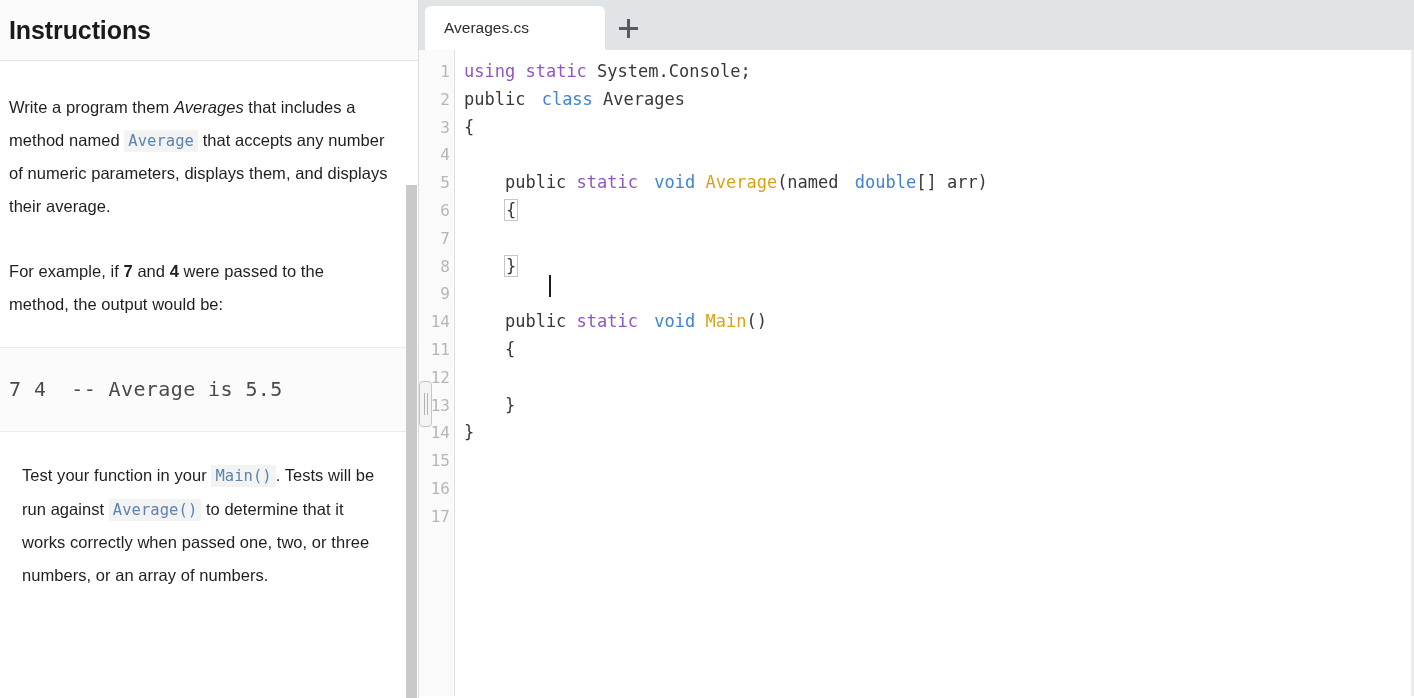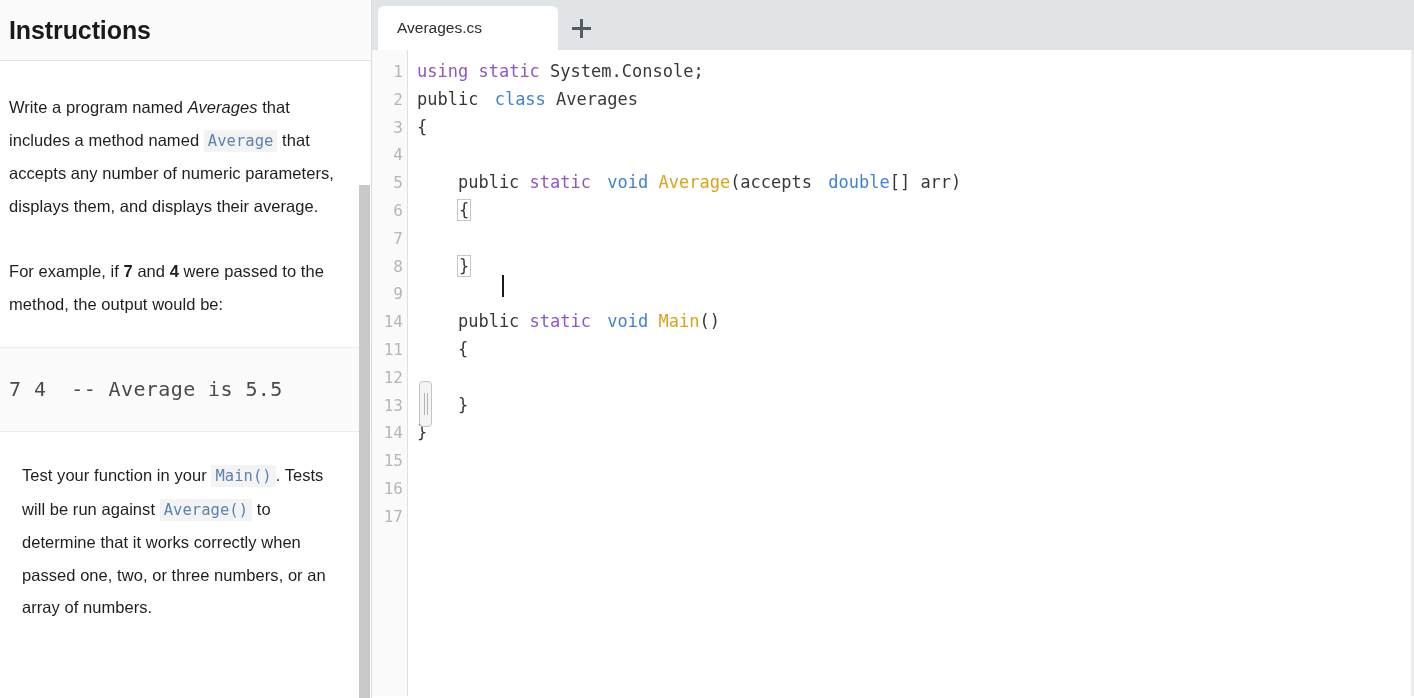--- a/index.html
+++ b/index.html
@@ -15,21 +15,21 @@
 
   #app {
     display: flex;
     width: 1414px;
     height: 698px;
     position: relative;
   }
 
   
   #instructions-panel {
-    width: 372px;
+    width: 419px;
     height: 698px;
     box-sizing: border-box;
     background: #ffffff;
     border-right: 1px solid #dcdcdc;
     display: flex;
     flex-direction: column;
     position: relative;
     overflow: hidden;
   }
 
@@ -278,21 +278,21 @@
 <div id="app">
 
   <div id="instructions-panel">
 
     <div id="instructions-header">
       <div id="instructions-title">Instructions</div>
     </div>
 
     <div id="instructions-body">
 
-      <div class="para first"><span>Write a program named </span><em>Averages</em><span> that includes a method named </span><code class="inline">Average</code><span> that accepts any number of numeric parameters, displays them, and displays their average.</span></div>
+      <div class="para first"><span>Write a program them </span><em>Averages</em><span> that includes a method named </span><code class="inline">Average</code><span> that accepts any number of numeric parameters, displays them, and displays their average.</span></div>
 
       <div class="para" style="padding-top:33px;"><span>For example, if </span><b>7</b><span> and </span><b>4</b><span> were passed to the method, the output would be:</span></div>
 
       <div id="sample-output-block">
         <div id="sample-output-text">7 4  -- Average is 5.5</div>
       </div>
 
       <div id="instructions-tail">
         <div class="para"><span>Test your function in your </span><code class="inline">Main()</code><span>. Tests will be run against </span><code class="inline">Average()</code><span> to determine that it works correctly when passed one, two, or three numbers, or an array of numbers.</span></div>
       </div>
@@ -340,21 +340,21 @@
           <div class="gutter-line">15</div>
           <div class="gutter-line">16</div>
           <div class="gutter-line">17</div>
         </div>
       <div id="code-lines">
 
       <div class="code-line"><span class="tok-kw-purple">using</span><span class="tok-plain"> </span><span class="tok-kw-purple">static</span><span class="tok-plain"> System.Console;</span></div>
           <div class="code-line"><span class="tok-plain">public </span><span class="tok-kw-blue">class</span><span class="tok-plain"> Averages</span></div>
           <div class="code-line"><span class="tok-plain">{</span></div>
           <div class="code-line">&nbsp;</div>
-          <div class="code-line"><span class="tok-plain">    public </span><span class="tok-kw-purple">static</span><span class="tok-plain"> </span><span class="tok-kw-blue">void</span><span class="tok-plain"> </span><span class="tok-fn-gold">Average</span><span class="tok-plain">(accepts </span><span class="tok-kw-blue">double</span><span class="tok-plain">[] arr)</span></div>
+          <div class="code-line"><span class="tok-plain">    public </span><span class="tok-kw-purple">static</span><span class="tok-plain"> </span><span class="tok-kw-blue">void</span><span class="tok-plain"> </span><span class="tok-fn-gold">Average</span><span class="tok-plain">(named </span><span class="tok-kw-blue">double</span><span class="tok-plain">[] arr)</span></div>
           <div class="code-line"><span class="tok-plain">    </span><span class="tok-plain brace-match">{</span></div>
           <div class="code-line">&nbsp;</div>
           <div class="code-line"><span class="tok-plain">    </span><span class="tok-plain brace-match">}</span></div>
           <div class="code-line">&nbsp;</div>
           <div class="code-line"><span class="tok-plain">    public </span><span class="tok-kw-purple">static</span><span class="tok-plain"> </span><span class="tok-kw-blue">void</span><span class="tok-plain"> </span><span class="tok-fn-gold">Main</span><span class="tok-plain">()</span></div>
           <div class="code-line"><span class="tok-plain">    {</span></div>
           <div class="code-line">&nbsp;</div>
           <div class="code-line"><span class="tok-plain">    }</span></div>
           <div class="code-line"><span class="tok-plain">}</span></div>
           <div class="code-line">&nbsp;</div>

